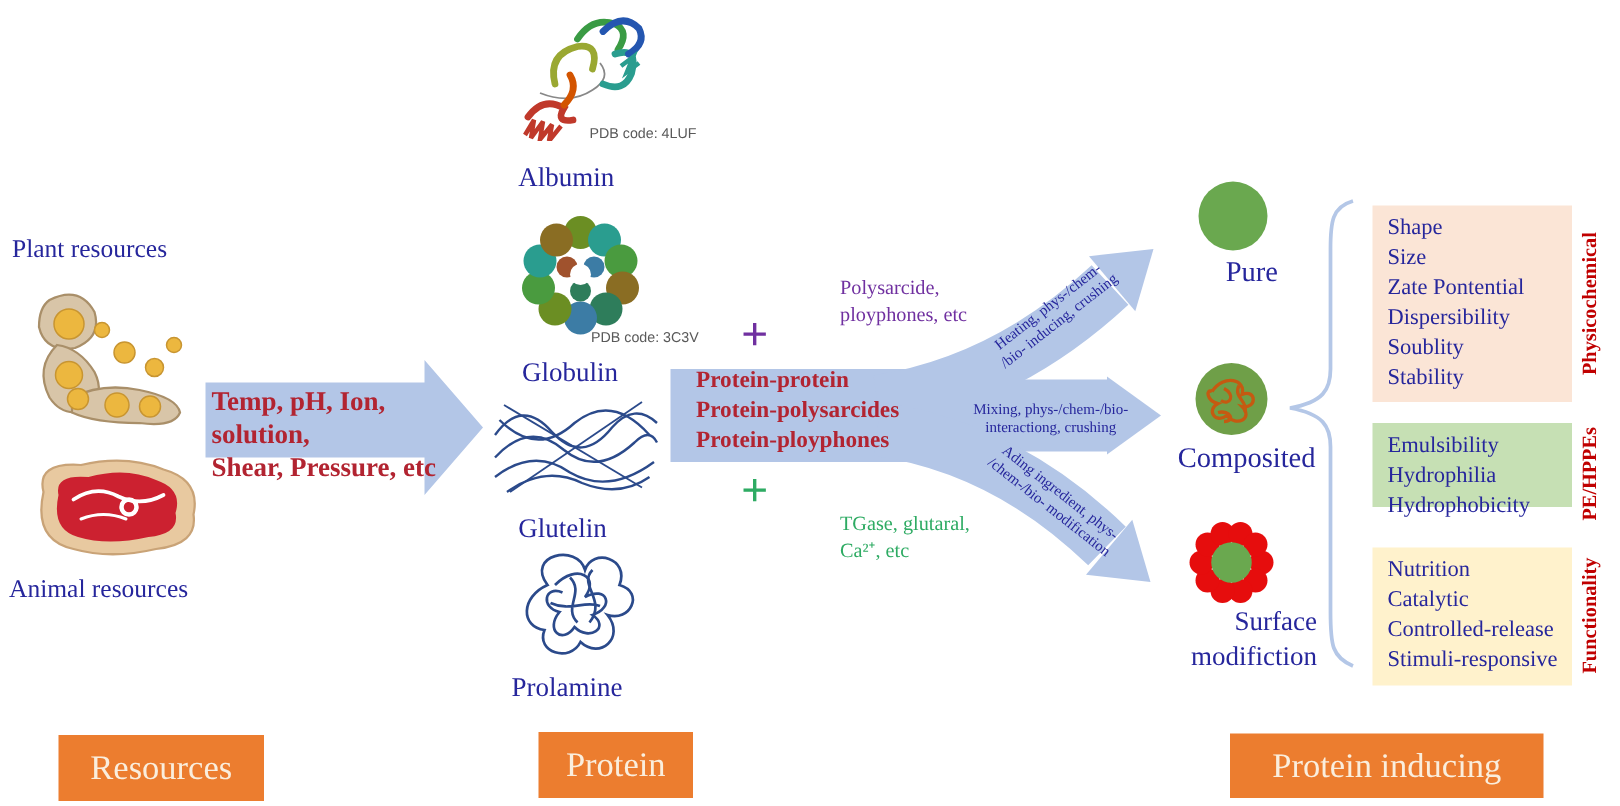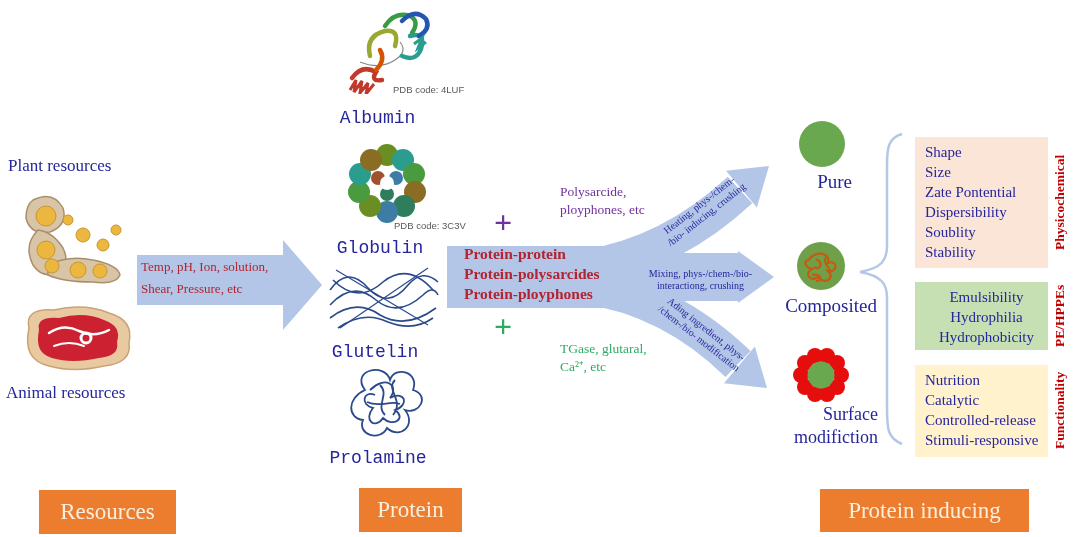--- a/index.html
+++ b/index.html
@@ -1,24 +1,24 @@
 <!DOCTYPE html>
 <html><head>
 <meta charset="utf-8">
 <style>
   html,body{margin:0;padding:0;background:#fff;}
   .fig{position:relative;width:1080px;height:537px;background:#ffffff;
        font-family:"Liberation Serif",serif;overflow:hidden;}
   .abs{position:absolute;}
   .res-label{font-size:17px;color:#26269c;}
-  .prot-name{font-size:18px;color:#26269c;text-align:center;font-family:Liberation Mono, monospace;}
+  .prot-name{font-size:18px;color:#26269c;text-align:center;}
   .pdb{font-family:"Liberation Sans",sans-serif;font-size:9.5px;color:#595959;}
   .stage-box{background:#ec7d2f;color:#faeedd;font-size:23px;
              display:flex;align-items:center;justify-content:center;margin-left:34px;}
-  .cond-text{font-size:13px;font-weight:normal;color:#b22431;line-height:22px;}
+  .cond-text{font-size:18px;font-weight:bold;color:#b22431;line-height:22px;}
   .combo-text{font-size:15.5px;font-weight:bold;color:#b22431;line-height:20px;}
   .plus{font-size:32px;line-height:1;font-weight:bold;}
   .purple{color:#7030a0;}
   .green{color:#2eab63;}
   .additive{font-size:13.5px;line-height:1.35;margin-left:39px;}
   .route-label{font-size:10px;color:#26269c;line-height:12px;text-align:center;}
   .particle-label{font-size:19px;color:#26269c;text-align:right;line-height:1.25;}
   .pbox{position:absolute;width:133px;padding:5px 0 0 10px;box-sizing:border-box;}
   .pline{font-size:15px;color:#26269c;line-height:20px;}
   .vlabel{position:absolute;writing-mode:vertical-rl;transform:rotate(180deg);
@@ -201,21 +201,21 @@
   <div class="pbox" style="left:915px;top:137px;height:131px;background:#fbe5d6;font-family:Liberation Serif, serif;">
     <div class="pline">Shape</div>
     <div class="pline">Size</div>
     <div class="pline">Zate Pontential</div>
     <div class="pline">Dispersibility</div>
     <div class="pline">Soublity</div>
     <div class="pline">Stability</div>
   </div>
   <div class="vlabel" style="left:1052px;top:137px;height:131px;">Physicochemical</div>
 
-  <div class="pbox" style="left:915px;top:282px;height:68px;background:#c6e0b4;text-align:center;">
+  <div class="pbox" style="left:915px;top:282px;height:56px;background:#c6e0b4;">
     <div class="pline">Emulsibility</div>
     <div class="pline">Hydrophilia</div>
     <div class="pline">Hydrophobicity</div>
   </div>
   <div class="vlabel" style="left:1052px;top:282px;height:68px;">PE/HPPEs</div>
 
   <div class="pbox" style="left:915px;top:365px;height:92px;background:#fff2cc;">
     <div class="pline">Nutrition</div>
     <div class="pline">Catalytic</div>
     <div class="pline">Controlled-release</div>

